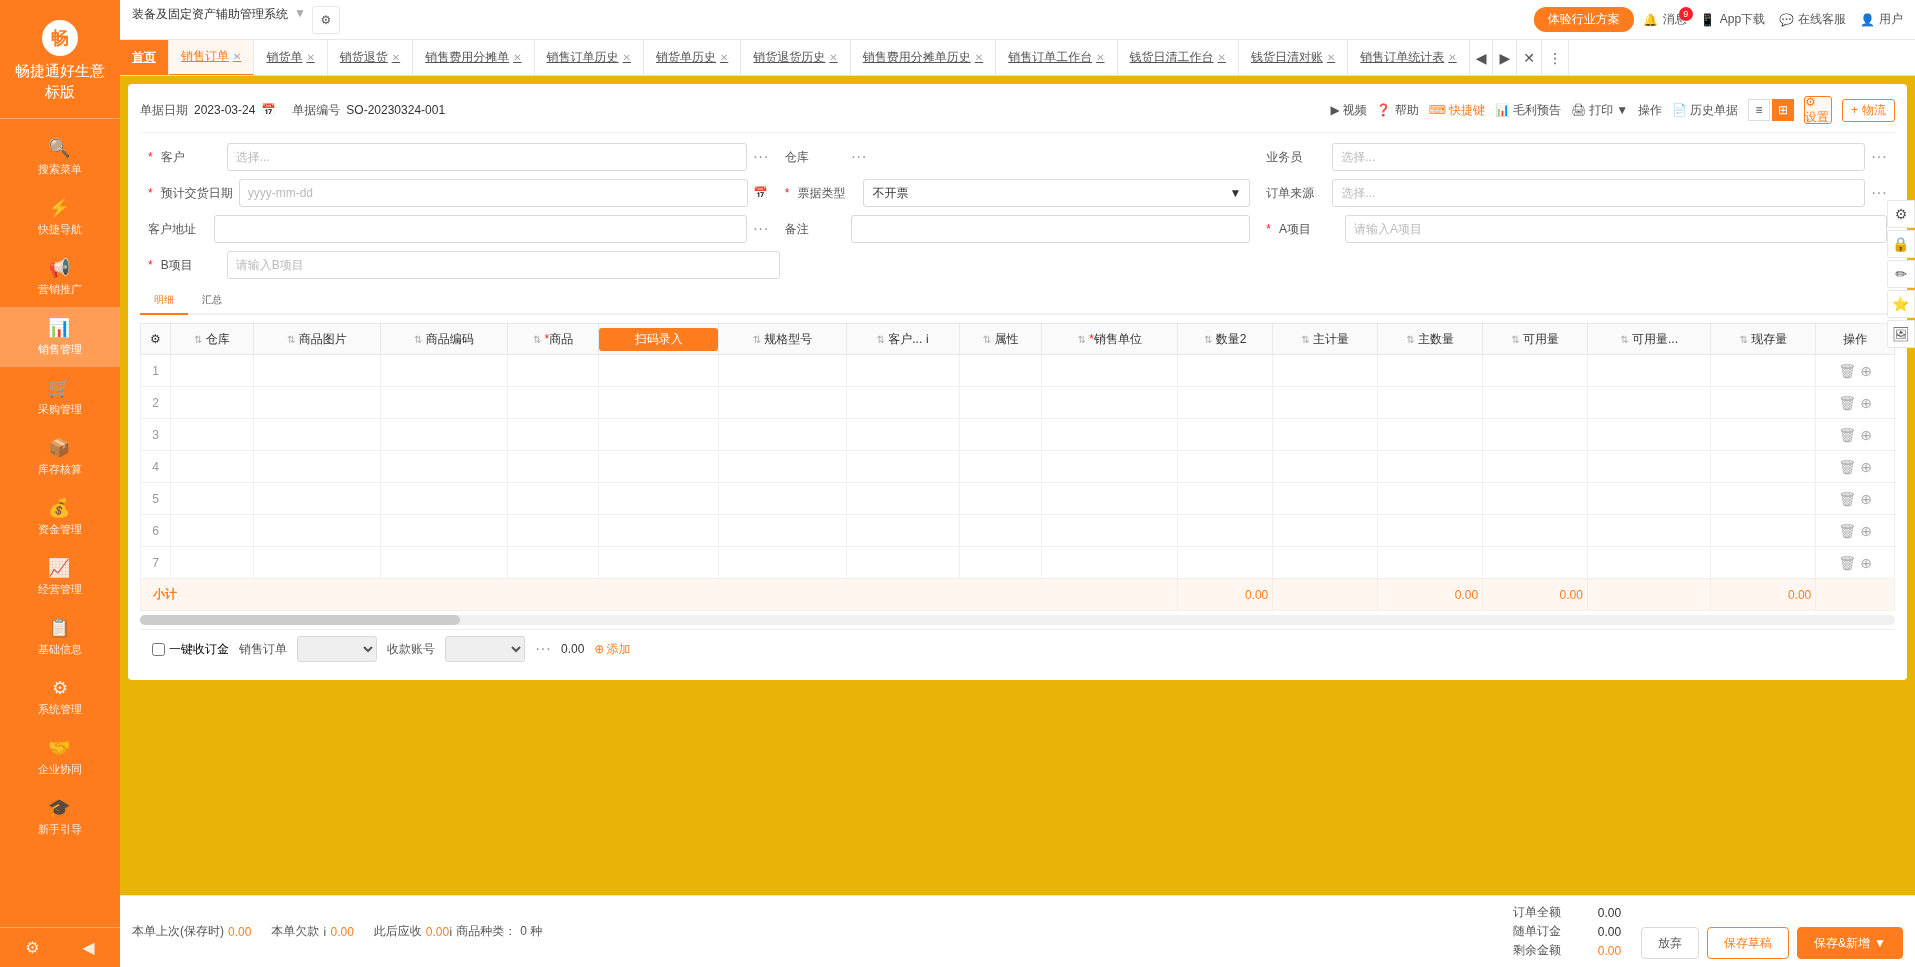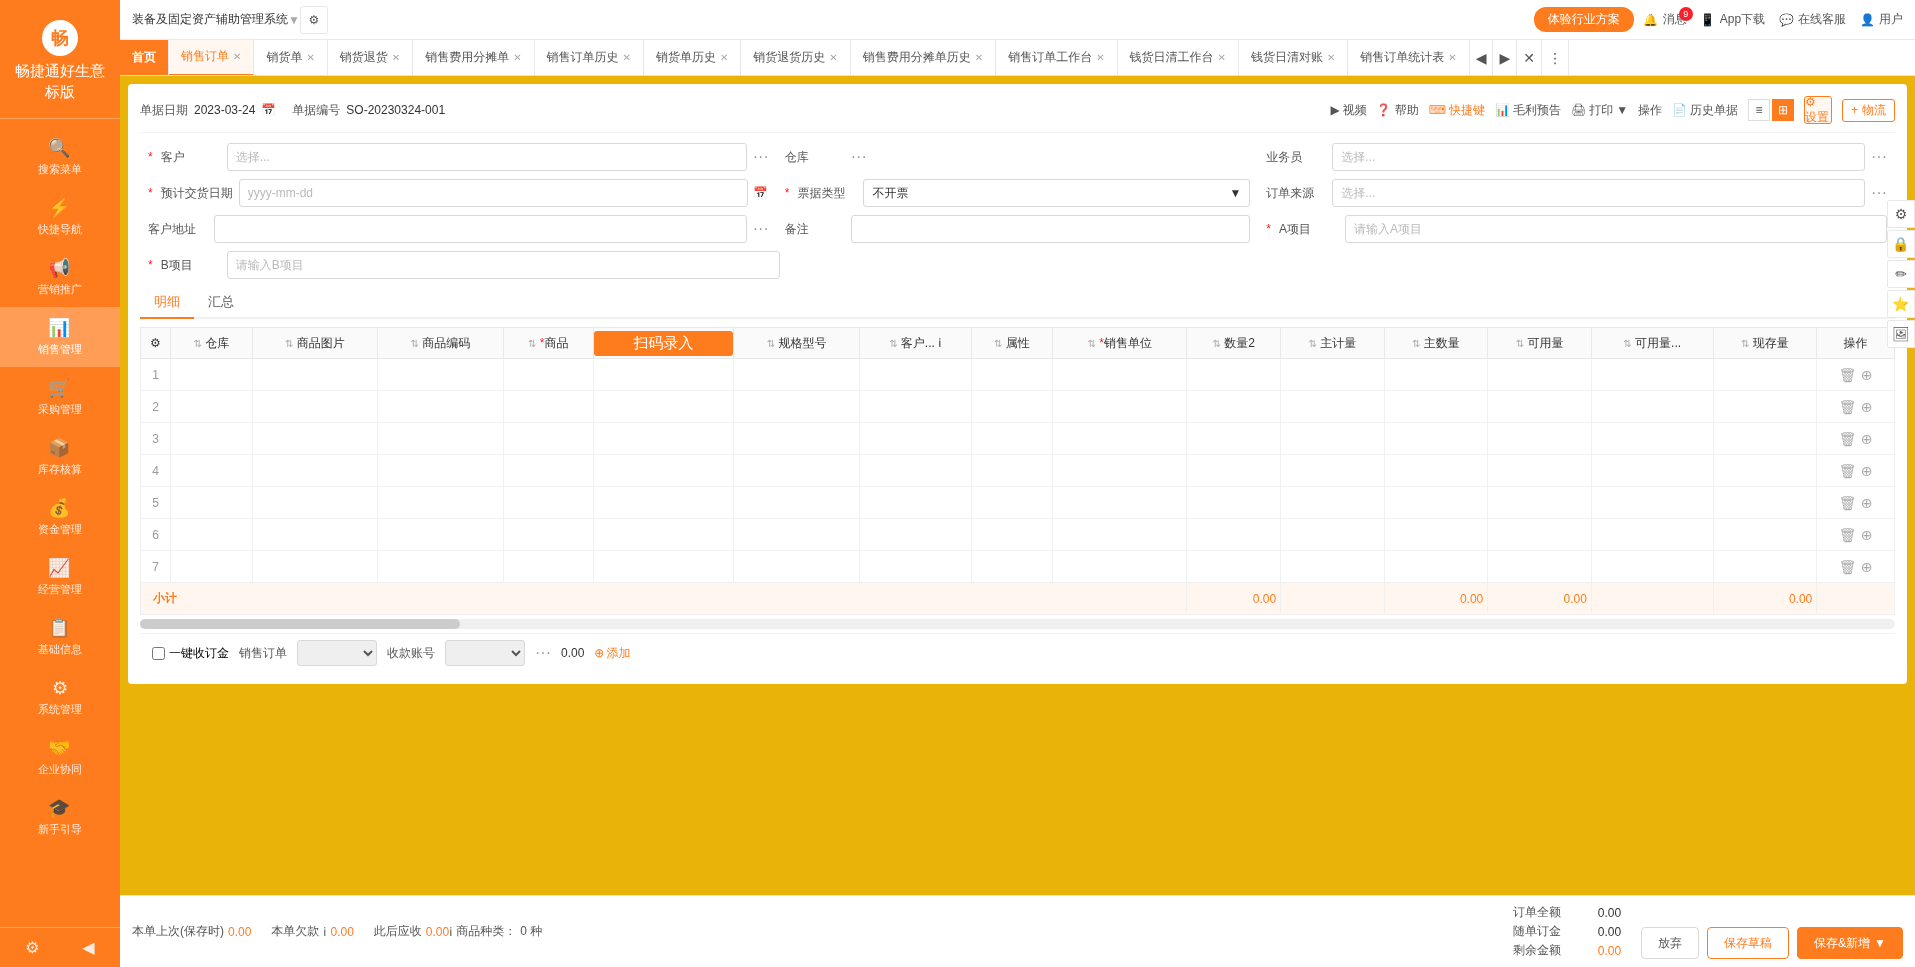--- a/index.html
+++ b/index.html
@@ -16,31 +16,31 @@
     .sidebar-item-icon { font-size: 18px; margin-bottom: 3px; }
     .sidebar-item-label { font-size: 11px; text-align: center; }
     .sidebar-footer { margin-top: auto; width: 100%; display: flex; justify-content: space-around; padding: 10px 4px; border-top: 1px solid rgba(255,255,255,0.3); }
     .sidebar-footer-btn { color: rgba(255,255,255,0.85); cursor: pointer; font-size: 16px; }
 
     
     .main { flex: 1; display: flex; flex-direction: column; overflow: hidden; }
 
     
     .topbar { height: 40px; background: #fff; display: flex; align-items: center; padding: 0 12px; border-bottom: 1px solid #e8e8e8; gap: 10px; }
-    .topbar-app-name { font-size: 13px; color: #333; flex: 1; display: flex; align-items: center; gap: 0; }
+    .topbar-app-name { font-size: 13px; color: #333; flex: 1; display: flex; gap: 6px; }
     .topbar-app-name span { color: #333; }
     .topbar-badge { background: #ff7c1e; color: #fff; padding: 4px 14px; border-radius: 12px; font-size: 12px; cursor: pointer; }
     .topbar-icons { display: flex; align-items: center; gap: 14px; }
     .topbar-icon-item { display: flex; align-items: center; gap: 4px; color: #555; cursor: pointer; font-size: 12px; }
     .topbar-notify { position: relative; }
     .topbar-notify-badge { position: absolute; top: -4px; right: -6px; background: #f5222d; color: #fff; border-radius: 50%; width: 14px; height: 14px; font-size: 9px; display: flex; align-items: center; justify-content: center; }
 
     
     .tabs-bar { height: 36px; background: #fff; display: flex; align-items: center; border-bottom: 1px solid #e0e0e0; padding: 0 0 0 0; overflow: hidden; }
-    .tab-item { height: 36px; padding: 0 12px; display: flex; align-items: center; gap: 4px; cursor: pointer; color: #555; white-space: nowrap; border-right: 1px solid #e8e8e8; font-size: 12px; flex-shrink: 0; }
+    .tab-item { height: 36px; padding: 0 12px; display: flex; align-items: center; gap: 4px; cursor: pointer; color: #555; white-space: nowrap; border-right: 1px solid #e8e8e8; font-size: 12px; flex-shrink: 0; text-decoration: underline; }
     .tab-item.active { background: #fff7f0; color: #ff7c1e; border-bottom: 2px solid #ff7c1e; }
     .tab-item.home { background: #ff7c1e; color: #fff; font-weight: bold; }
     .tab-close { font-size: 10px; color: #aaa; cursor: pointer; }
     .tab-nav-btn { padding: 0 6px; cursor: pointer; color: #555; font-size: 14px; border-right: 1px solid #e8e8e8; height: 36px; display: flex; align-items: center; }
 
     
     .content { flex: 1; overflow: auto; background: #eab308; padding: 8px; }
     .form-card { background: #fff; border-radius: 4px; padding: 12px; }
 
     
@@ -63,29 +63,29 @@
     .form-field-input::placeholder { color: #bbb; }
     .form-field-select { flex: 1; height: 28px; border: 1px solid #d9d9d9; border-radius: 3px; padding: 0 8px; background: #fff; color: #333; font-size: 12px; display: flex; align-items: center; justify-content: space-between; cursor: pointer; }
     .calendar-icon { color: #aaa; cursor: pointer; }
 
     
     .right-panel { position: fixed; right: 0; top: 200px; display: flex; flex-direction: column; gap: 2px; z-index: 100; }
     .right-panel-btn { width: 28px; height: 28px; background: #fff; border: 1px solid #e8e8e8; display: flex; align-items: center; justify-content: center; cursor: pointer; color: #555; font-size: 14px; border-radius: 2px 0 0 2px; }
 
     
     .detail-tabs { display: flex; gap: 0; margin-bottom: 8px; border-bottom: 2px solid #f0f0f0; }
-    .detail-tab { padding: 6px 14px; cursor: pointer; color: #555; font-size: 13px; }
+    .detail-tab { padding: 6px 14px; cursor: pointer; color: #555; font-size: 10px; }
     .detail-tab.active { color: #ff7c1e; border-bottom: 2px solid #ff7c1e; font-weight: 500; margin-bottom: -2px; }
 
     
     .data-table { width: 100%; border-collapse: collapse; font-size: 12px; }
     .data-table th { background: #fafafa; border: 1px solid #e8e8e8; padding: 6px 4px; text-align: center; color: #333; white-space: nowrap; font-weight: 500; position: relative; }
     .data-table th .sort-icon { color: #aaa; font-size: 10px; }
     .data-table th.orange-btn { padding: 0; }
-    .scan-btn { background: #ff7c1e; color: #fff; padding: 3px 8px; border-radius: 3px; cursor: pointer; white-space: nowrap; font-size: 15px; }
+    .scan-btn { background: #ff7c1e; color: #fff; padding: 3px 8px; border-radius: 3px; cursor: pointer; white-space: nowrap; font-size: 12px; }
     .data-table td { border: 1px solid #f0f0f0; padding: 4px; height: 32px; }
     .row-num { color: #999; text-align: center; }
     .subtotal-row td { background: #fff7ef; font-weight: 500; }
     .subtotal-label { color: #ff7c1e; font-weight: bold; padding-left: 8px; }
     .subtotal-value { color: #ff7c1e; text-align: right; padding-right: 4px; }
     .table-action { display: flex; gap: 4px; justify-content: center; align-items: center; }
     .table-action-btn { color: #aaa; cursor: pointer; font-size: 14px; }
 
     
     .bottom-bar { background: #fff; border-top: 1px solid #f0f0f0; padding: 6px 12px; display: flex; align-items: center; gap: 10px; }

